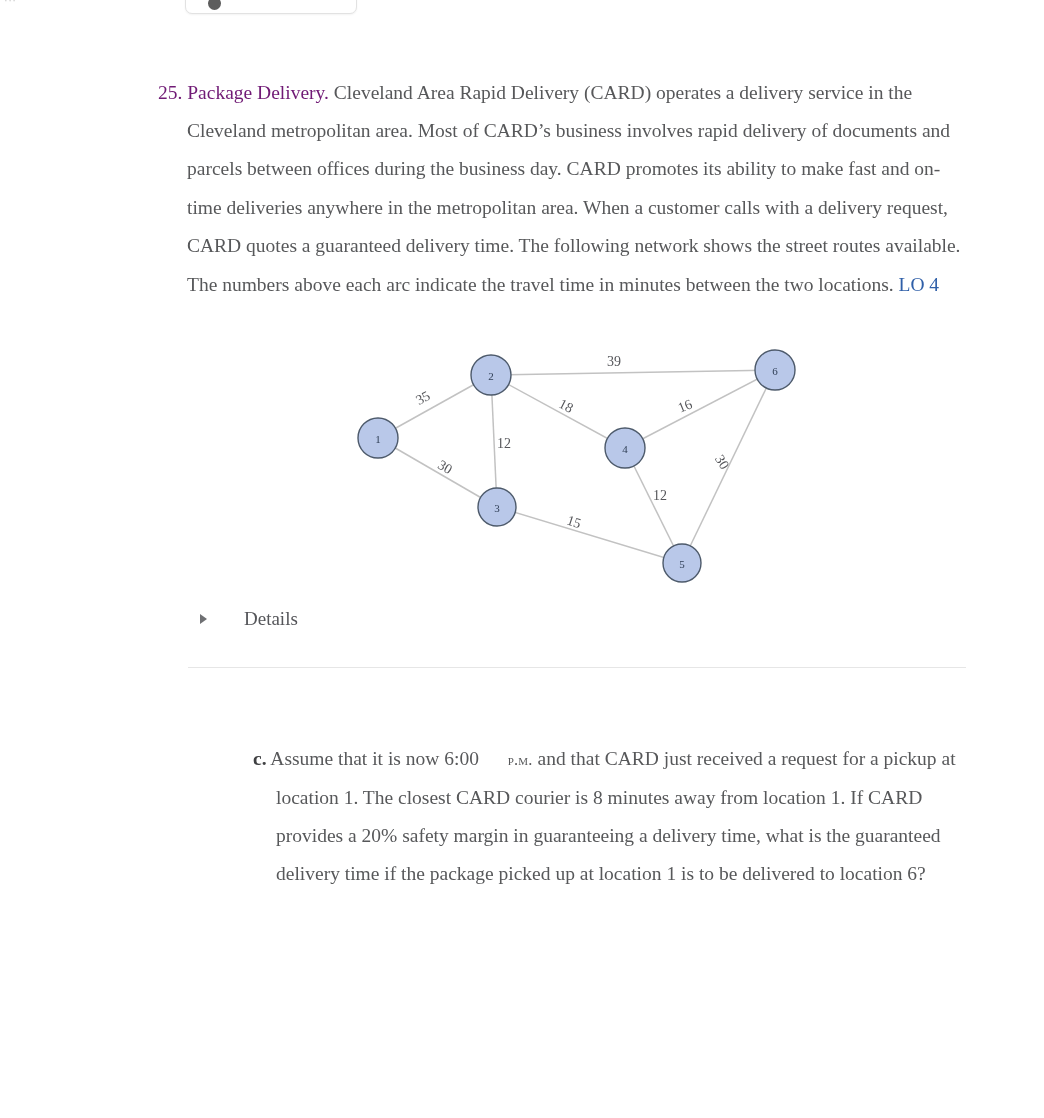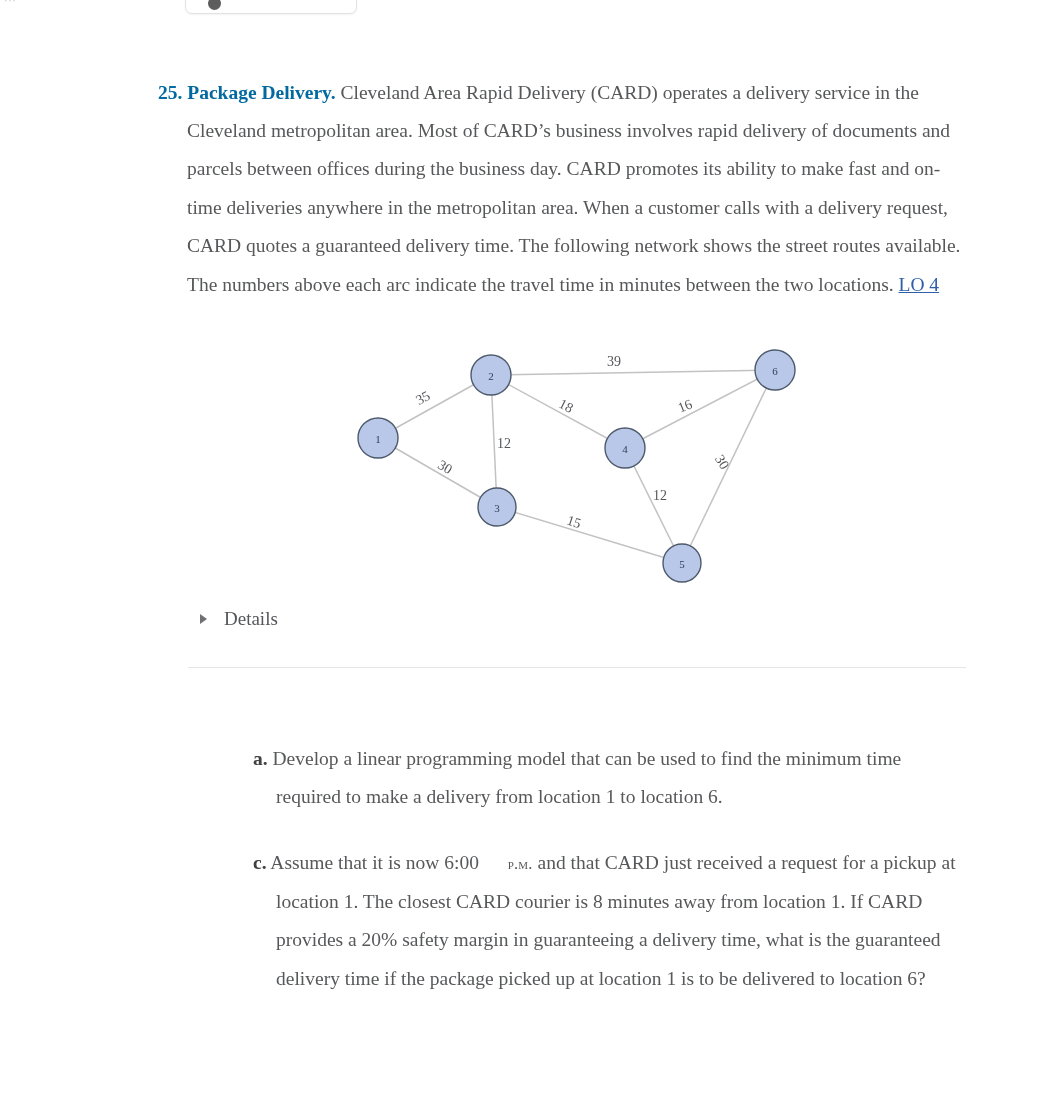--- a/index.html
+++ b/index.html
@@ -67,26 +67,25 @@
   #question-para {
     font-size: 19.5px;
     line-height: 38.4px;
     text-align: left;
     text-indent: -29px;
     padding-left: 29px;
     color: #57585a;
   }
   #question-para .qnum,
   #question-para .qtitle {
-    font-weight: bold;
-    color: #0369a1;
+    font-weight: normal;
+    color: #701a75;
   }
   .lo-link {
     color: #2f5fa8;
-    text-decoration: underline;
     cursor: pointer;
     text-align: center;
   }
 
   
   #network-figure {
     position: absolute;
     left: 330px;
     top: 336px;
     width: 480px;
@@ -130,20 +129,21 @@
   }
   #details-caret {
     width: 0; height: 0;
     border-left: 7px solid #6f7073;
     border-top: 5px solid transparent;
     border-bottom: 5px solid transparent;
   }
   #details-label {
     font-size: 19px;
     color: #55565a;
+    margin-left: 20px;
   }
 
   
   #section-divider {
     position: absolute;
     left: 188px;
     top: 667px;
     width: 778px;
     height: 1px;
     background: #e6e6e6;
@@ -235,20 +235,16 @@
 
 <div id="details-row">
   <span id="details-caret" style="transform: rotate(0deg);"></span>
   <span id="details-label">Details</span>
 </div>
 
 <div id="section-divider"></div>
 
 <div id="subparts">
   <p class="subpart">
-    <span class="plabel">a.</span>
-    <span>Develop a linear programming model that can be used to find the minimum time required to make a delivery from location 1 to location 6.</span>
-  </p>
-  <p class="subpart">
     <span class="plabel">c.</span>
     <span>Assume that it is now 6:00 </span><span class="smallcaps">p.m.</span><span> and that CARD just received a request for a pickup at location 1. The closest CARD courier is 8 minutes away from location 1. If CARD provides a  20%  safety margin in guaranteeing a delivery time, what is the guaranteed delivery time if the package picked up at location 1 is to be delivered to location 6?</span>
   </p>
 </div>
 
 </body></html>

